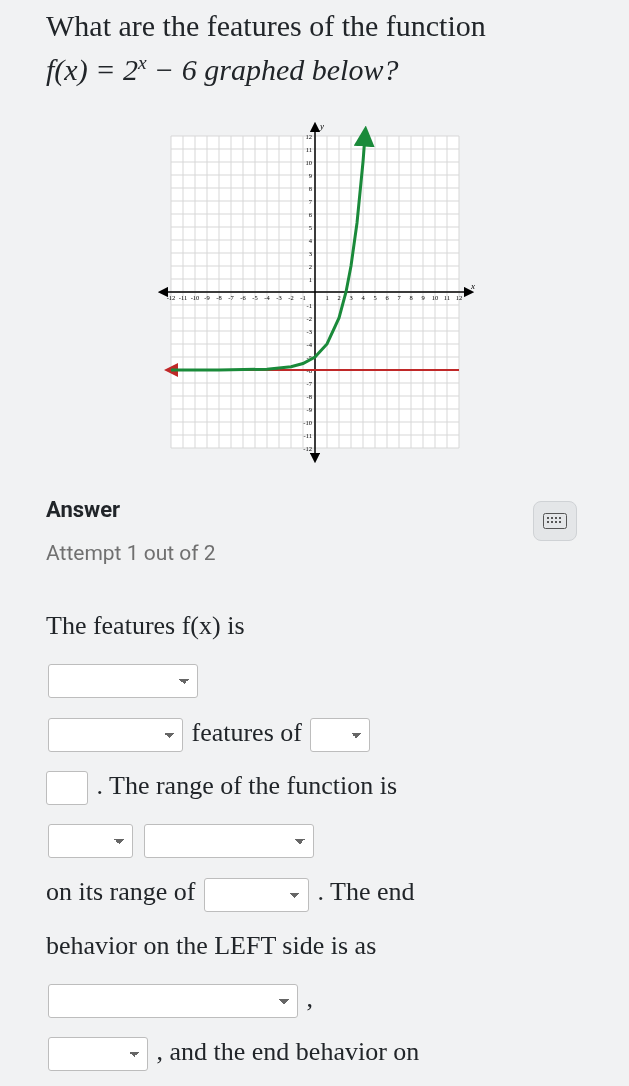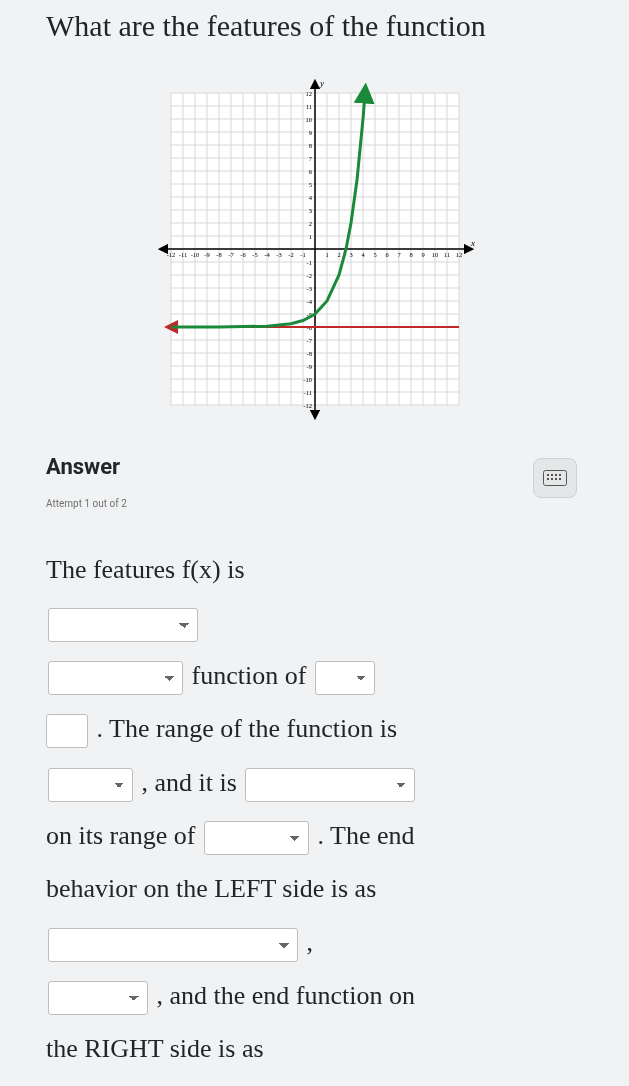--- a/index.html
+++ b/index.html
@@ -44,21 +44,21 @@
     padding:0 32px 0 26px;
   }
   .answer-head h3 {
     margin:0 0 4px 0;
     font-family:-apple-system,BlinkMacSystemFont,"Segoe UI",Roboto,sans-serif;
     font-size:22px;
     font-weight:700;
   }
   .attempt {
     font-family:-apple-system,BlinkMacSystemFont,"Segoe UI",Roboto,sans-serif;
-    font-size:10px;
+    font-size:21px;
     color:#707070;
     padding-left:26px;
   }
   .keypad {
     width:44px;height:40px;
     background:#e4e6e8;
     border:1px solid #cfd2d5;
     border-radius:8px;
     display:flex;align-items:center;justify-content:center;
     cursor:pointer;
@@ -113,20 +113,23 @@
     margin-right:2px;
   }
 </style>
 </head>
 <body>
 
 <div class="page">
 
   <div class="prompt">
     <span>What are the features of the function</span><br>
+    <span class="fn">
+      <span>f(x) = 2</span><sup>x</sup><span> − 6 graphed below?</span>
+    </span>
   </div>
 
   <div class="graph-wrap">
     <svg width="340" height="350" viewBox="0 0 340 350">
       <defs>
         <marker id="arrB" viewBox="0 0 10 10" refX="5" refY="5" markerWidth="7" markerHeight="7" orient="auto-start-reverse">
           <path d="M0,0 L10,5 L0,10 z" fill="#000"></path>
         </marker>
         <marker id="arrG" viewBox="0 0 10 10" refX="5" refY="5" markerWidth="7" markerHeight="7" orient="auto-start-reverse">
           <path d="M0,0 L10,5 L0,10 z" fill="#1a8a3a"></path>
@@ -248,41 +251,40 @@
   </div>
   <div class="attempt">Attempt 1 out of 2</div>
 
   <div class="flow">
     <span>The features </span><span class="fn">f(x)</span><span> is</span><br>
 
     <select class="blank w1"><option></option></select>
     <br>
 
     <select class="blank w2"><option></option></select>
-    <span> function of </span>
+    <span> features of </span>
     <select class="blank w3"><option></option></select><br>
 
     <input class="numbox" type="text" style="">
     <span>. The range of the function is</span><br>
 
     <select class="blank w4"><option></option></select>
-    <span>, and it is </span>
     <select class="blank w5"><option></option></select><br>
 
     <span>on its range of </span>
     <select class="blank w6"><option></option></select>
     <span>. The end</span><br>
 
     <span>behavior on the LEFT side is as</span><br>
 
     <select class="blank w7"><option></option></select>
     <span>,</span><br>
 
     <select class="blank w8"><option></option></select>
-    <span>, and the end function on</span><br>
+    <span>, and the end behavior on</span><br>
 
     <span>the RIGHT side is as</span><br>
 
     
     <br>
 
     
     
   </div>
 

